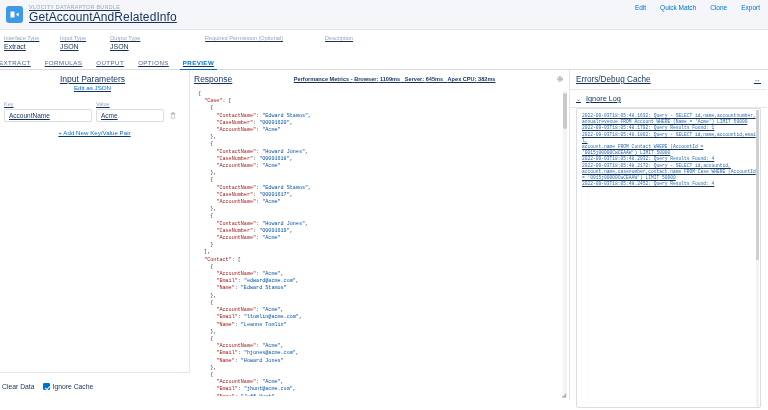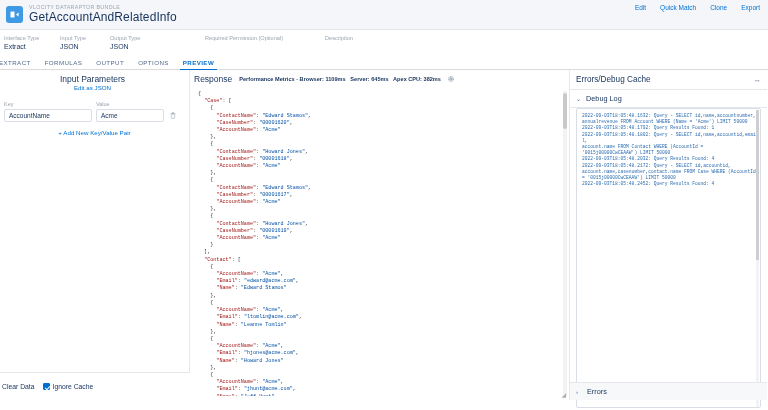--- a/index.html
+++ b/index.html
@@ -4,21 +4,21 @@
 <style>
   * { box-sizing: border-box; margin: 0; padding: 0; }
   html, body {
     width: 768px; height: 410px;
     background: #ffffff;
     font-family: "Liberation Sans", sans-serif;
     font-size: 11px;
     color: #16325c;
     overflow: hidden;
   }
-  .app { position: relative; width: 768px; height: 314px; }
+  .app { position: relative; width: 768px; height: 314px; text-decoration: underline; }
 
   
   .header {
     height: 30px;
     background: #f4f6f9;
     border-bottom: 1px solid #e4e7ec;
     display: flex;
     align-items: center;
     padding: 0 6px;
     position: relative;
@@ -172,20 +172,21 @@
     cursor: pointer;
   }
 
   
   .resp-head {
     display: flex;
     align-items: center;
     gap: 7px;
     padding: 4px 6px 4px 4px;
     white-space: nowrap;
+    justify-content: space-between;
   }
   .resp-title { font-size: 8.5px; color: #16325c; }
   .perf { font-size: 5.6px; color: #16325c; font-weight: bold; }
   .gear-ic { color: #54698d; font-size: 6px; }
 
   .json-box {
     position: absolute;
     left: 8px; top: 21px;
     width: 364px; height: 305px;
     overflow: hidden;
@@ -492,39 +493,35 @@
     </div>
 
     <div class="col-right">
       <div class="dbg-head">
         <span>Errors/Debug Cache</span>
         <span class="arrow">↔</span>
       </div>
       <div class="accordion">
         <div class="acc-title">
           <span class="chev">⌄</span>
-          <span>Debug Log</span>
+          <span>Ignore Log</span>
         </div>
       </div>
       <div class="log-box">
         <div class="log-text">2022-09-03T18:05:48.1632: Query - SELECT id,name,accountnumber,
 annualrevenue FROM Account WHERE (Name = 'Acme') LIMIT 50000
 2022-09-03T18:05:48.1792: Query Results Found: 1
 2022-09-03T18:05:48.1802: Query - SELECT id,name,accountid,email,
 account.name FROM Contact WHERE (AccountId =
 '0015j00000CwCEAAW') LIMIT 50000
 2022-09-03T18:05:48.2032: Query Results Found: 4
 2022-09-03T18:05:48.2172: Query - SELECT id,accountid,
 account.name,casenumber,contact.name FROM Case WHERE (AccountId
 = '0015j00000CwCEAAW') LIMIT 50000
 2022-09-03T18:05:48.2452: Query Results Found: 4</div>
         <div class="log-scroll">
           <div class="thumb"></div>
         </div>
       </div>
-      <div class="errors-acc">
-        <span class="chev">›</span>
-        <span>Errors</span>
-      </div>
     </div>
 
   </div>
 </div>
 
 </body></html>

